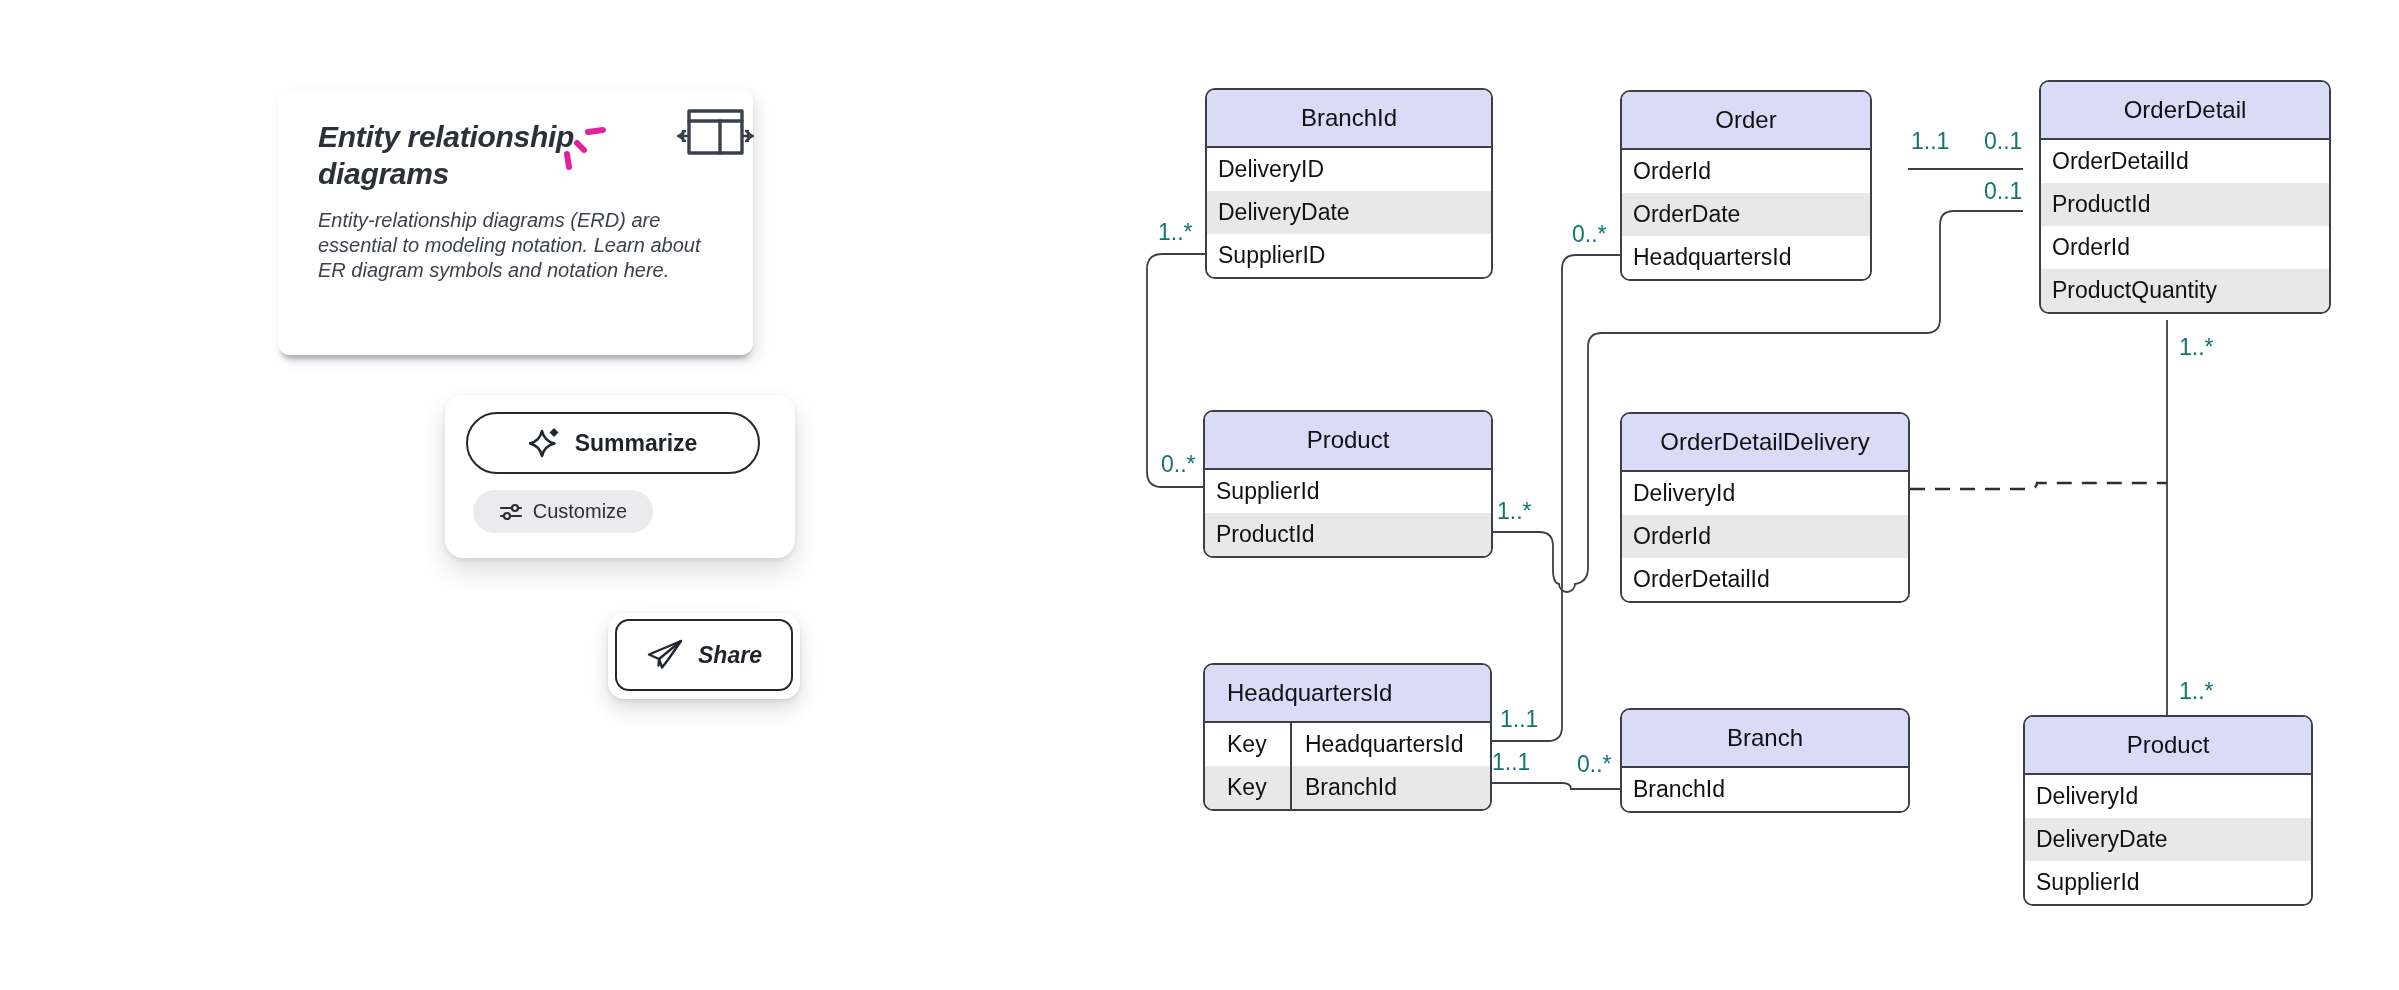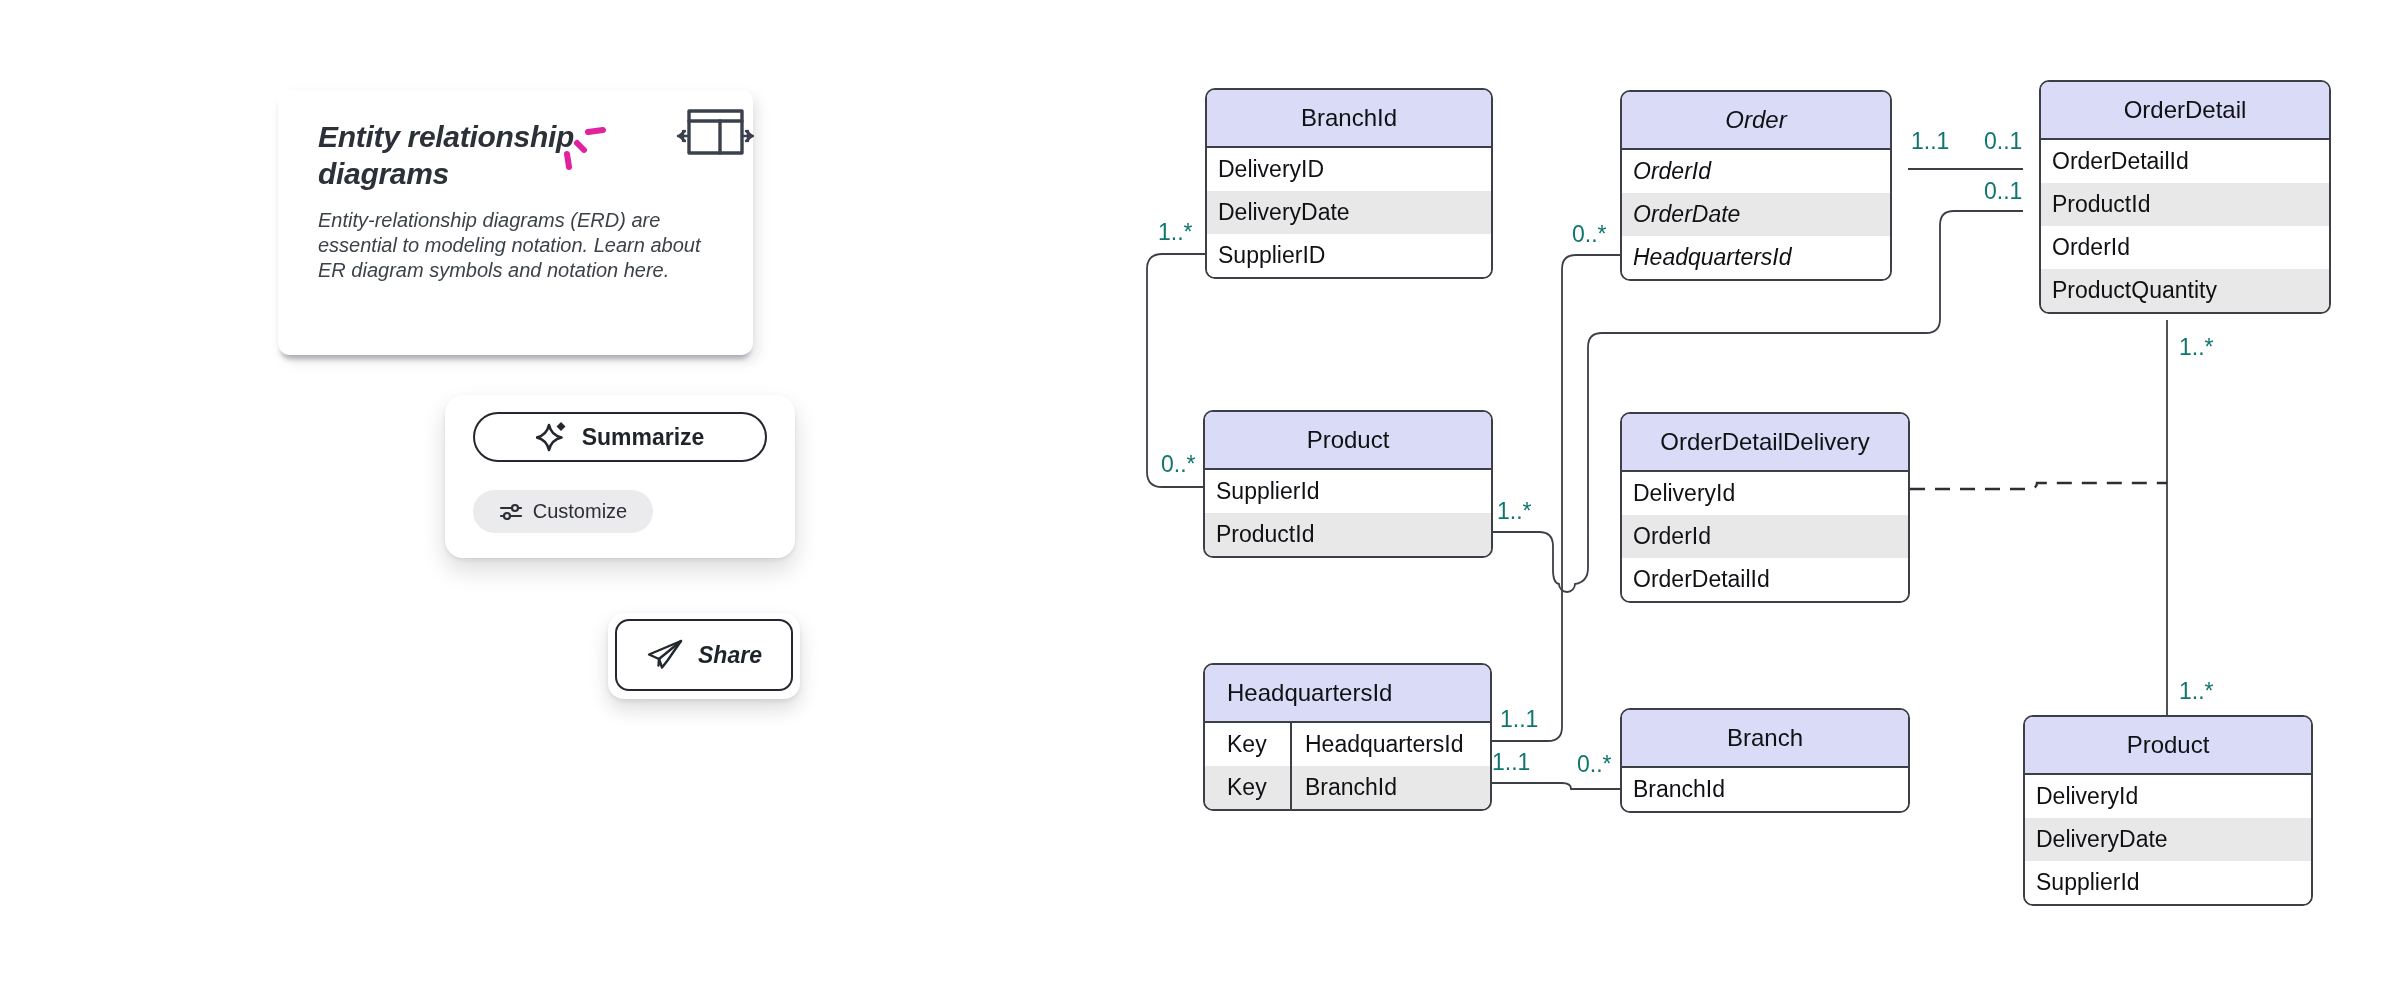--- a/index.html
+++ b/index.html
@@ -10,21 +10,21 @@
   .info-card{position:absolute;left:278px;top:90px;width:475px;height:265px;background:#fff;
              border-radius:12px;box-shadow:0 7px 5px -3px rgba(120,122,135,.55),5px 6px 14px rgba(0,0,0,.10);font-style:italic;}
   .info-title{position:absolute;left:40px;top:28px;width:310px;font-size:30px;font-weight:bold;
               line-height:37px;color:#2c3038;letter-spacing:-.3px;}
   .info-body{position:absolute;left:40px;top:118px;width:395px;font-size:20px;line-height:25px;color:#3c414a;}
   .spark-svg{position:absolute;left:284px;top:36px;}
   .erd-icon-svg{position:absolute;left:398px;top:16px;}
 
   .actions-panel{position:absolute;left:445px;top:395px;width:350px;height:163px;background:#fff;
                  border-radius:18px;box-shadow:0 12px 24px rgba(0,0,0,.14),0 2px 4px rgba(0,0,0,.08);}
-  .btn-summarize{position:absolute;left:28px;top:17px;width:294px;height:50px;border-radius:33px;
+  .btn-summarize{position:absolute;left:21px;top:17px;width:294px;height:62px;border-radius:33px;
                  background:#fff;border:2px solid #23272e;display:flex;align-items:center;justify-content:center;
                  gap:14px;font-size:23px;font-weight:bold;color:#1f242b;cursor:pointer;box-sizing:border-box;}
   .btn-customize{position:absolute;left:28px;top:95px;width:180px;height:43px;border-radius:22px;
                  background:#ebebed;display:flex;align-items:center;justify-content:center;gap:10px;
                  font-size:20px;color:#2b2f36;cursor:pointer;}
   .share-panel{position:absolute;left:608px;top:613px;width:192px;height:86px;background:#fff;
                border-radius:16px;box-shadow:0 10px 20px rgba(0,0,0,.14),0 2px 4px rgba(0,0,0,.08);}
   .btn-share{position:absolute;left:7px;top:6px;width:178px;height:72px;border-radius:14px;background:#fff;
              border:2px solid #23272e;display:flex;align-items:center;justify-content:center;gap:14px;
              font-size:23px;font-weight:bold;color:#1f242b;cursor:pointer;box-sizing:border-box;font-style:italic;}
@@ -133,21 +133,21 @@
         <span>DeliveryID</span>
       </div>
     <div class="erow alt">
         <span>DeliveryDate</span>
       </div>
     <div class="erow">
         <span>SupplierID</span>
       </div>
   </div>
 
-  <div class="entity" style="left:1620px;top:90px;width:272px;font-style:italic;">
+  <div class="entity" style="left:1620px;top:90px;width:252px;">
     <div class="ehead">Order</div>
     <div class="erow">
         <span>OrderId</span>
       </div>
     <div class="erow alt">
         <span>OrderDate</span>
       </div>
     <div class="erow">
         <span>HeadquartersId</span>
       </div>

